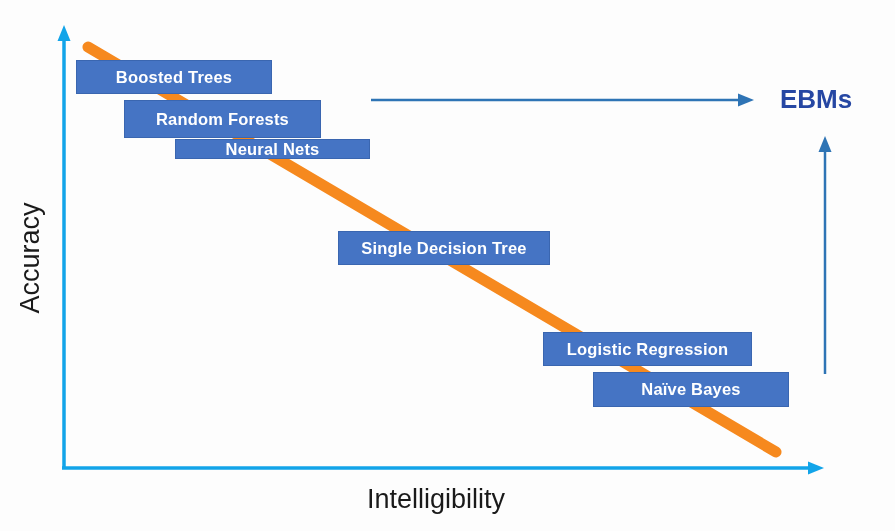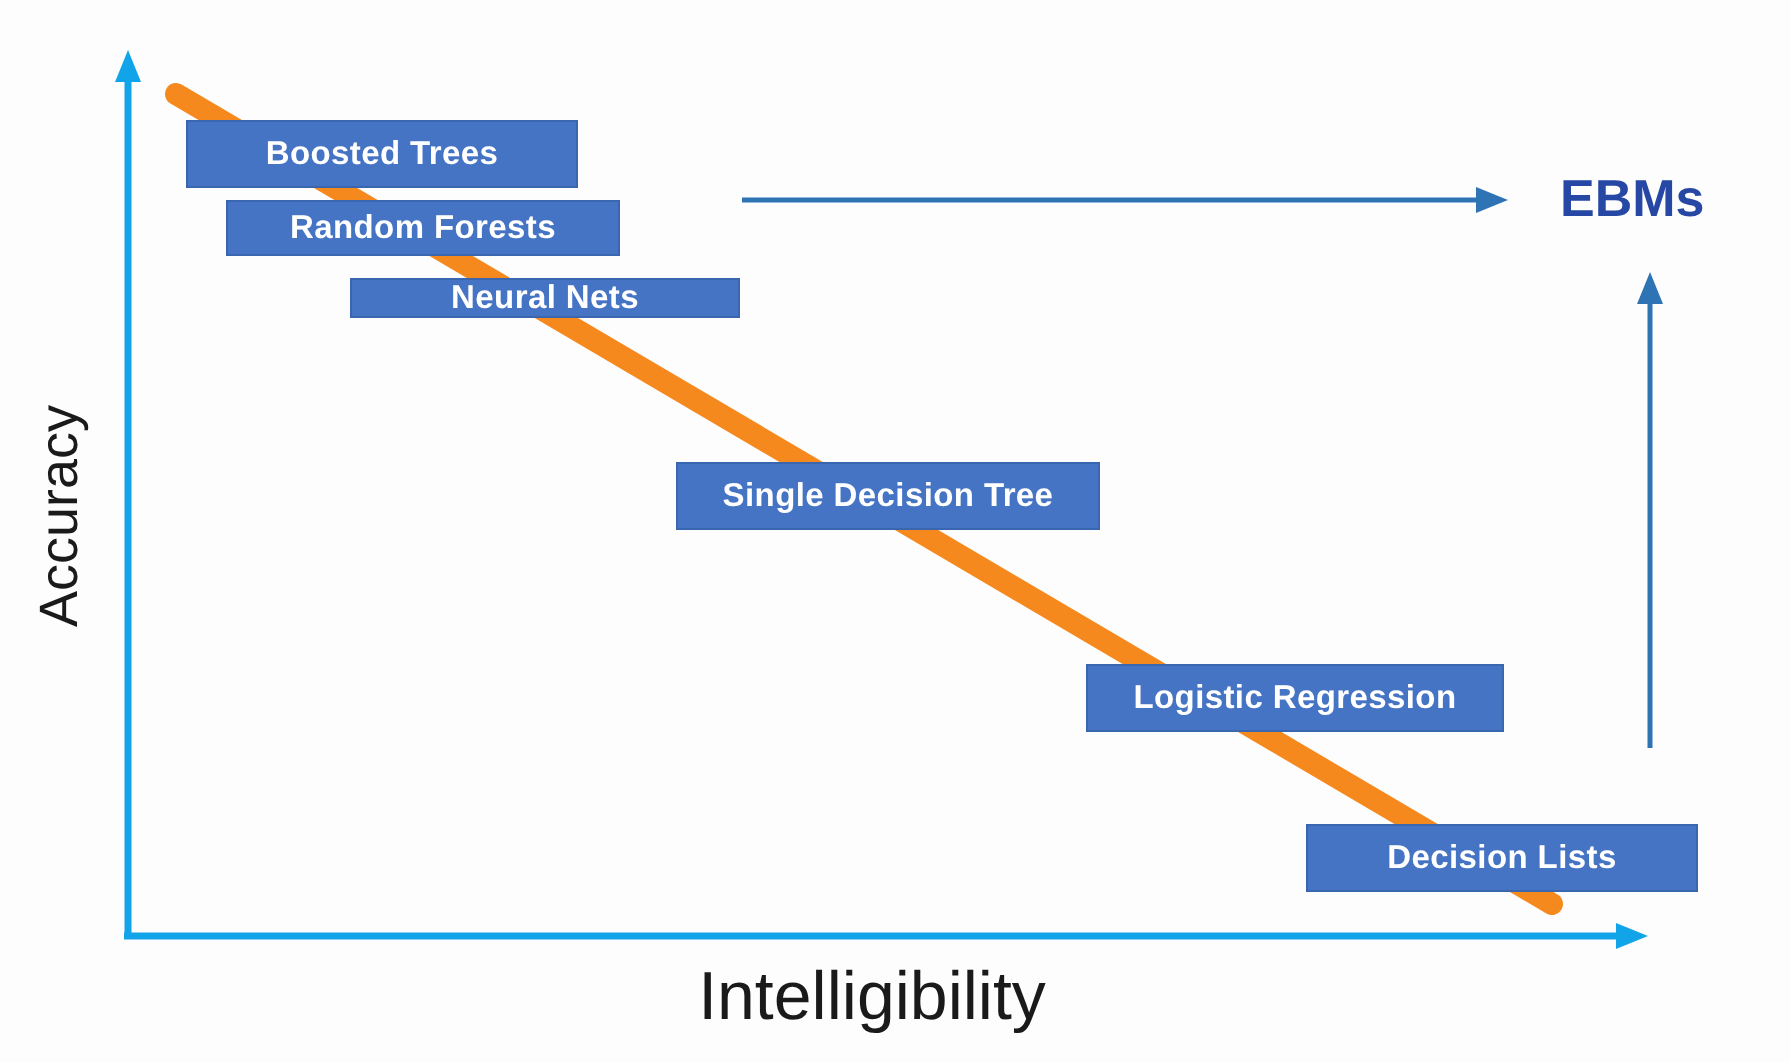--- a/index.html
+++ b/index.html
@@ -54,21 +54,21 @@
     left: 30px; top: 258px;
     transform: translate(-50%, -50%) rotate(-90deg);
     font-size: 27px;
     color: var(--text-black);
     white-space: nowrap;
   }
   .x-axis-label {
     position: absolute;
     left: 436px; top: 499px;
     transform: translate(-50%, -50%);
-    font-size: 34px;
+    font-size: 27px;
     color: var(--text-black);
     white-space: nowrap;
   }
   .ebms-label {
     position: absolute;
     left: 780px; top: 77px;
     font-size: 26px;
     font-weight: 700;
     color: var(--ebms-blue);
     line-height: 44px;
@@ -90,32 +90,32 @@
     <line class="axis-line" x1="62" y1="468" x2="812" y2="468"></line>
     <polygon class="axis-head" points="824,468 808,461.5 808,474.5"></polygon>
 
     <line class="blue-arrow-line" x1="371" y1="100" x2="740" y2="100"></line>
     <polygon class="blue-arrow-head" points="754,100 738,93.5 738,106.5"></polygon>
 
     <line class="blue-arrow-line" x1="825" y1="374" x2="825" y2="150"></line>
     <polygon class="blue-arrow-head" points="825,136 818.5,152 831.5,152"></polygon>
   </svg>
 
-  <div class="method-box" style="left:76px;  top:60px;  width:196px; height:34px;margin-left:17px;">Boosted Trees</div>
+  <div class="method-box" style="left:76px;  top:60px;  width:196px; height:34px;">Boosted Trees</div>
 
-  <div class="method-box" style="left:113px; top:100px; width:197px; height:28px;">Random Forests</div>
+  <div class="method-box" style="left:124px; top:100px; width:197px; height:38px;">Random Forests</div>
 
   <div class="method-box" style="left:175px; top:139px; width:195px; height:20px;">Neural Nets</div>
 
   <div class="method-box" style="left:543px; top:332px; width:209px; height:34px;">Logistic Regression</div>
 
   <div class="method-box" style="left:338px; top:231px; width:212px; height:34px;">Single Decision Tree</div>
 
+  <div class="method-box" style="left:593px; top:372px; width:196px; height:35px;">Naïve Bayes</div>
 
-  <div class="method-box" style="left:653px; top:412px; width:196px; height:34px;">Decision Lists</div>
 
   <div class="y-axis-label">Accuracy</div>
 
   <div class="x-axis-label">Intelligibility</div>
 
   <div class="ebms-label">EBMs</div>
 
 </div>
 
 </body></html>

